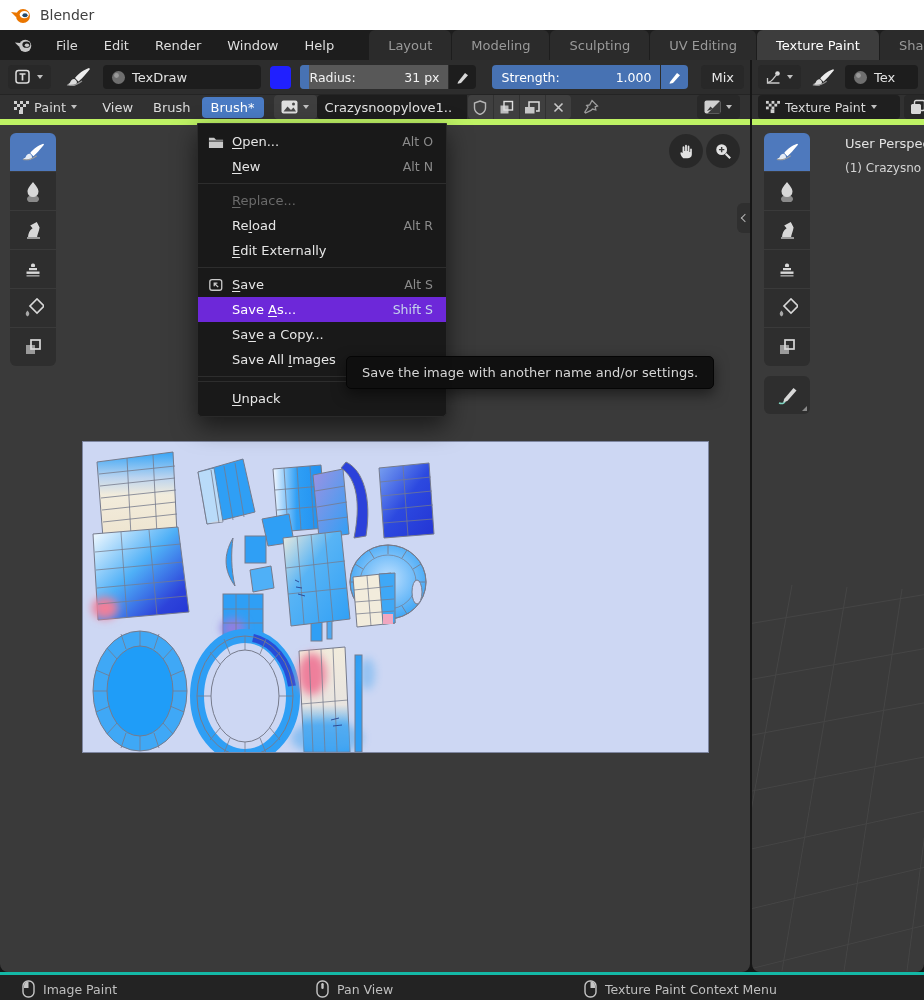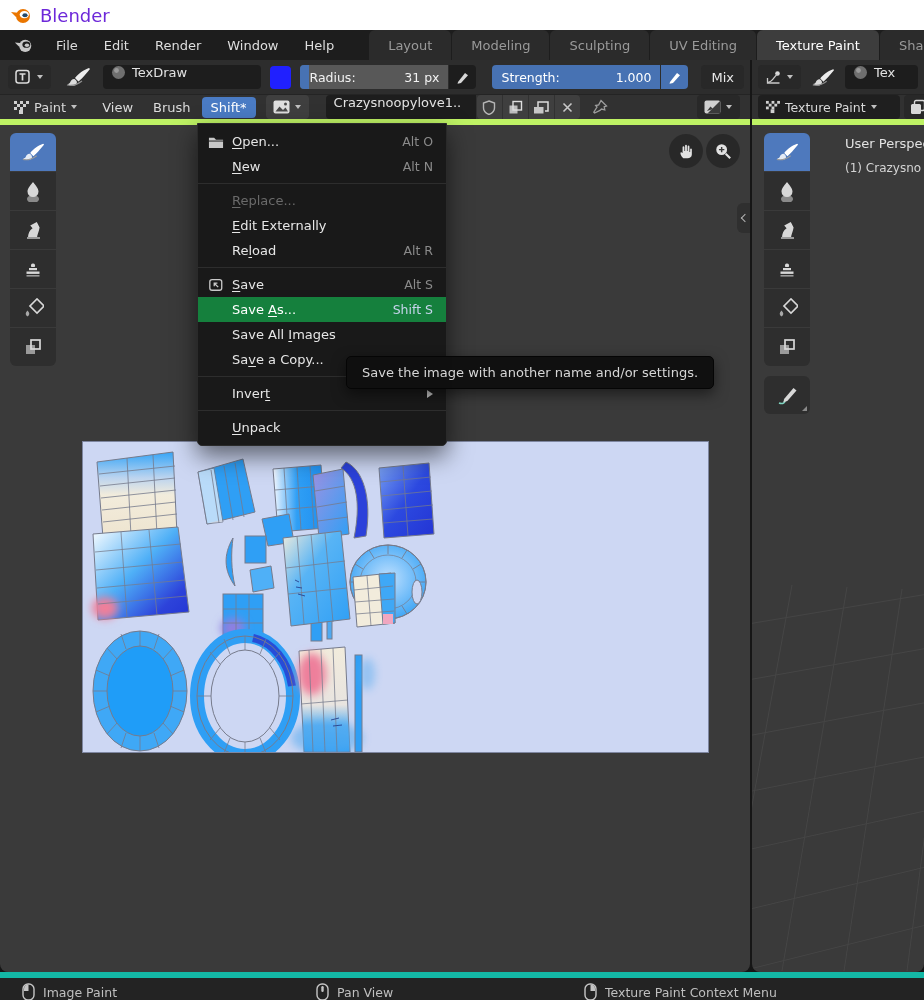--- a/index.html
+++ b/index.html
@@ -2,39 +2,39 @@
 <html><head>
 <meta charset="utf-8">
 <style>
   *{margin:0;padding:0;box-sizing:border-box}
   html,body{width:924px;height:1000px;overflow:hidden}
   body{position:relative;background:#161616;font-family:"DejaVu Sans",sans-serif;-webkit-font-smoothing:antialiased}
   svg{display:block}
 
   
   .titlebar{position:absolute;left:0;top:0;width:924px;height:30px;background:#ffffff;display:flex;align-items:center;gap:8px;padding-left:10px}
-  .titlebar .app{font-size:18px;color:#6d28d9}
+  .titlebar .app{font-size:14px;color:#404040}
 
   
   .menubar{position:absolute;left:0;top:30px;width:924px;height:30px;background:#1d1d1d;display:flex;align-items:stretch}
   .mb-logo{display:flex;align-items:center;padding:0 10px 0 14px;color:#c8c8c8}
   .mb-item{display:flex;align-items:center;padding:8px 13px;font-size:13px;color:#dedede;cursor:default}
   .tabs{display:flex;margin-left:22px;flex:1;overflow:hidden}
   .tab{display:flex;align-items:center;padding:0 19px;font-size:13px;color:#9a9a9a;background:#2b2b2b;border-radius:6px 6px 0 0;margin-right:1px;white-space:nowrap}
   .tab.active{background:#3d3d3d;color:#ffffff}
 
   
   .editor{position:absolute;top:60px;height:912px;background:#3a3a3a;border-radius:0 0 8px 8px;overflow:hidden}
   .editor-left{left:0;width:750px}
   .editor-right{left:752px;width:172px}
   .hdr1{position:relative;height:35px;background:#2d2d2d;border-bottom:1px solid #242424;display:flex;align-items:center;padding:0 6px}
   .hdr2{position:relative;height:30px;background:#313131;border-bottom:6px solid #bef264;display:flex;align-items:center;padding:0 6px}
   .body{position:relative;height:846px}
 
-  .field{background:#1d1d1d;border-radius:4px;height:24px;display:flex;align-items:flex-start;color:#e2e2e2;font-size:13px;gap:6px;padding:0 8px}
+  .field{background:#1d1d1d;border-radius:4px;height:24px;display:flex;align-items:center;color:#e2e2e2;font-size:13px;gap:6px;padding:0 8px}
   .btn{background:#282828;border-radius:4px;height:24px;display:flex;align-items:center;justify-content:center;color:#e8e8e8;font-size:13px;padding:0 10px}
   .dd{background:#282828;border-radius:4px;height:24px;display:flex;align-items:center;gap:5px;padding:0 7px;color:#d8d8d8}
   .chev{width:7px;height:7px;position:relative}
   .chev::before{content:"";position:absolute;left:0;top:1px;border-left:3.5px solid transparent;border-right:3.5px solid transparent;border-top:4.5px solid #c0c0c0}
 
   .slider{position:relative;height:24px;border-radius:4px 0 0 4px;background:#585858;display:flex;align-items:center;justify-content:space-between;padding:0 9px;font-size:12.5px;color:#f2f2f2;overflow:hidden}
   .slider .fill{position:absolute;left:0;top:0;bottom:0;background:#4772b3}
   .slider span{position:relative}
   .penbtn{width:27px;height:24px;border-radius:0 4px 4px 0;margin-left:1px;background:#1d1d1d;display:flex;align-items:center;justify-content:center;color:#cfcfcf}
   .penbtn.blue{background:#4772b3;color:#fff}
@@ -67,30 +67,30 @@
   .overlay-txt{position:absolute;color:#e2e2e2;font-size:13px;white-space:nowrap}
 
   
   .popup{position:absolute;left:197px;top:123px;width:250px;background:#191919;border:1px solid #2a2a2a;border-radius:0 0 5px 5px;padding:5px 0;z-index:50;box-shadow:0 10px 24px rgba(0,0,0,.55)}
   .mi{height:25px;display:flex;align-items:center;padding:0 13px 0 10px;font-size:13px;color:#e6e6e6}
   .mi .ic{width:24px;display:flex;align-items:center;color:#c8c8c8}
   .mi .lb{flex:1}
   .mi .sc{color:#8a8a8a;font-size:12.5px}
   .mi u{text-decoration:underline;text-underline-offset:2px}
   .mi.dis .lb{color:#6a6a6a}
-  .mi.hi{background:#15803d;color:#fff}
+  .mi.hi{background:#6d28d9;color:#fff}
   .mi.hi .sc{color:#c6d4ec}
   .msep{border-top:1px solid #2d2d2d;margin:4px 0}
   .subarrow{width:0;height:0;border-top:4px solid transparent;border-bottom:4px solid transparent;border-left:6px solid #bdbdbd}
 
   
   .tooltip{position:absolute;left:346px;top:356px;z-index:60;background:rgba(15,15,15,.96);border:1px solid #050505;border-radius:5px;padding:8px 15px;font-size:13px;color:#d6d6d6;white-space:nowrap;box-shadow:0 5px 14px rgba(0,0,0,.5)}
 
   
-  .statusbar{position:absolute;left:0;top:972px;width:924px;height:28px;background:#232323;border-top:6px solid #14b8a6}
+  .statusbar{position:absolute;left:0;top:972px;width:924px;height:28px;background:#232323;border-top:3px solid #14b8a6}
   .status-item{position:absolute;top:0;height:28px;display:flex;align-items:center;gap:8px;color:#bfbfbf;font-size:12.5px}
 </style>
 </head>
 <body>
 
 <div class="titlebar">
   <span>
     <svg width="22" height="18" viewBox="0 0 22 18">
         <path d="M1 6l9 1-4 4z" fill="#ea7600"></path>
         <circle cx="13" cy="10" r="7" fill="#ea7600"></circle>
@@ -196,33 +196,33 @@
               <rect x="6" y="10" width="4" height="4"></rect>
             </g>
           </svg>
         </span>
       <span style="font-size:13px">Paint</span>
       <span class="chev"></span>
     </div>
     <div id="ie-menus" style="display:flex;gap:2px;margin-left:8px">
         <div class="hmenu">View</div>
         <div class="hmenu">Brush</div>
-        <div class="hmenu active">Shift*</div>
+        <div class="hmenu active">Brush*</div>
       </div>
     <div class="dd" style="margin-left:10px;background:#3f3f3f">
       <span>
           <svg width="17" height="14" viewBox="0 0 17 14">
             <rect x="0.5" y="0.5" width="16" height="13" rx="2" fill="#e0e0e0"></rect>
             <path d="M2.5 11.5l4-5 3.5 3.5 2.5-2.5 2.5 4z" fill="#4a4a4a"></path>
             <circle cx="12.5" cy="4" r="1.5" fill="#4a4a4a"></circle>
           </svg>
         </span>
       <span class="chev"></span>
     </div>
-    <div class="field" style="width:150px;margin-left:17px;border-radius:4px 0 0 4px">
+    <div class="field" style="width:150px;margin-left:0;border-radius:4px 0 0 4px">
       <span style="white-space:nowrap;overflow:hidden">Crazysnoopylove1..</span>
     </div>
     <div class="grpbtn" style="margin-left:1px">
       <div class="g">
           <svg width="14" height="15" viewBox="0 0 14 15">
             <path d="M7 1l5.5 2v5c0 3.5-3 5.5-5.5 6.5C4.5 13.5 1.5 11.5 1.5 8V3z" fill="none" stroke="#b5b5b5" stroke-width="1.4"></path>
           </svg>
         </div>
       <div class="g">
           <svg width="15" height="15" viewBox="0 0 15 15">
@@ -600,57 +600,52 @@
       <span class="lb"><u>N</u>ew</span>
       <span class="sc">Alt N</span>
     </div>
     <div class="msep"></div>
     <div class="mi dis">
       <span class="ic"></span>
       <span class="lb"><u>R</u>eplace...</span>
     </div>
     <div class="mi">
       <span class="ic"></span>
-      <span class="lb"><u>E</u>dit Externally</span>
-    </div>
-    <div class="mi">
-      <span class="ic"></span>
       <span class="lb">Re<u>l</u>oad</span>
       <span class="sc">Alt R</span>
+    </div>
+    <div class="mi">
+      <span class="ic"></span>
+      <span class="lb"><u>E</u>dit Externally</span>
     </div>
     <div class="msep"></div>
     <div class="mi">
       <span class="ic">
         <svg width="16" height="15" viewBox="0 0 18 17">
           <rect x="2" y="3" width="13.5" height="12" rx="2.5" fill="none" stroke="currentColor" stroke-width="1.5"></rect>
           <path d="M11.5 11.5L7 7m0 3.6V7h3.6" stroke="currentColor" stroke-width="1.5" fill="none"></path>
         </svg>
       </span>
       <span class="lb"><u>S</u>ave</span>
       <span class="sc">Alt S</span>
     </div>
     <div class="mi hi">
       <span class="ic"></span>
       <span class="lb">Save <u>A</u>s...</span>
       <span class="sc">Shift S</span>
     </div>
     <div class="mi">
       <span class="ic"></span>
+      <span class="lb">Sa<u>v</u>e a Copy...</span>
+    </div>
+    <div class="mi">
+      <span class="ic"></span>
       <span class="lb">Save All <u>I</u>mages</span>
     </div>
-    <div class="mi">
-      <span class="ic"></span>
-      <span class="lb">Sa<u>v</u>e a Copy...</span>
-    </div>
     <div class="msep"></div>
-    <div class="mi">
-      <span class="ic"></span>
-      <span class="lb">Inver<u>t</u></span>
-      <span class="subarrow"></span>
-    </div>
     <div class="msep"></div>
     <div class="mi">
       <span class="ic"></span>
       <span class="lb"><u>U</u>npack</span>
     </div>
   </div>
 
 <div class="tooltip">Save the image with another name and/or settings.</div>
 
 <div class="statusbar" id="status-bar">

